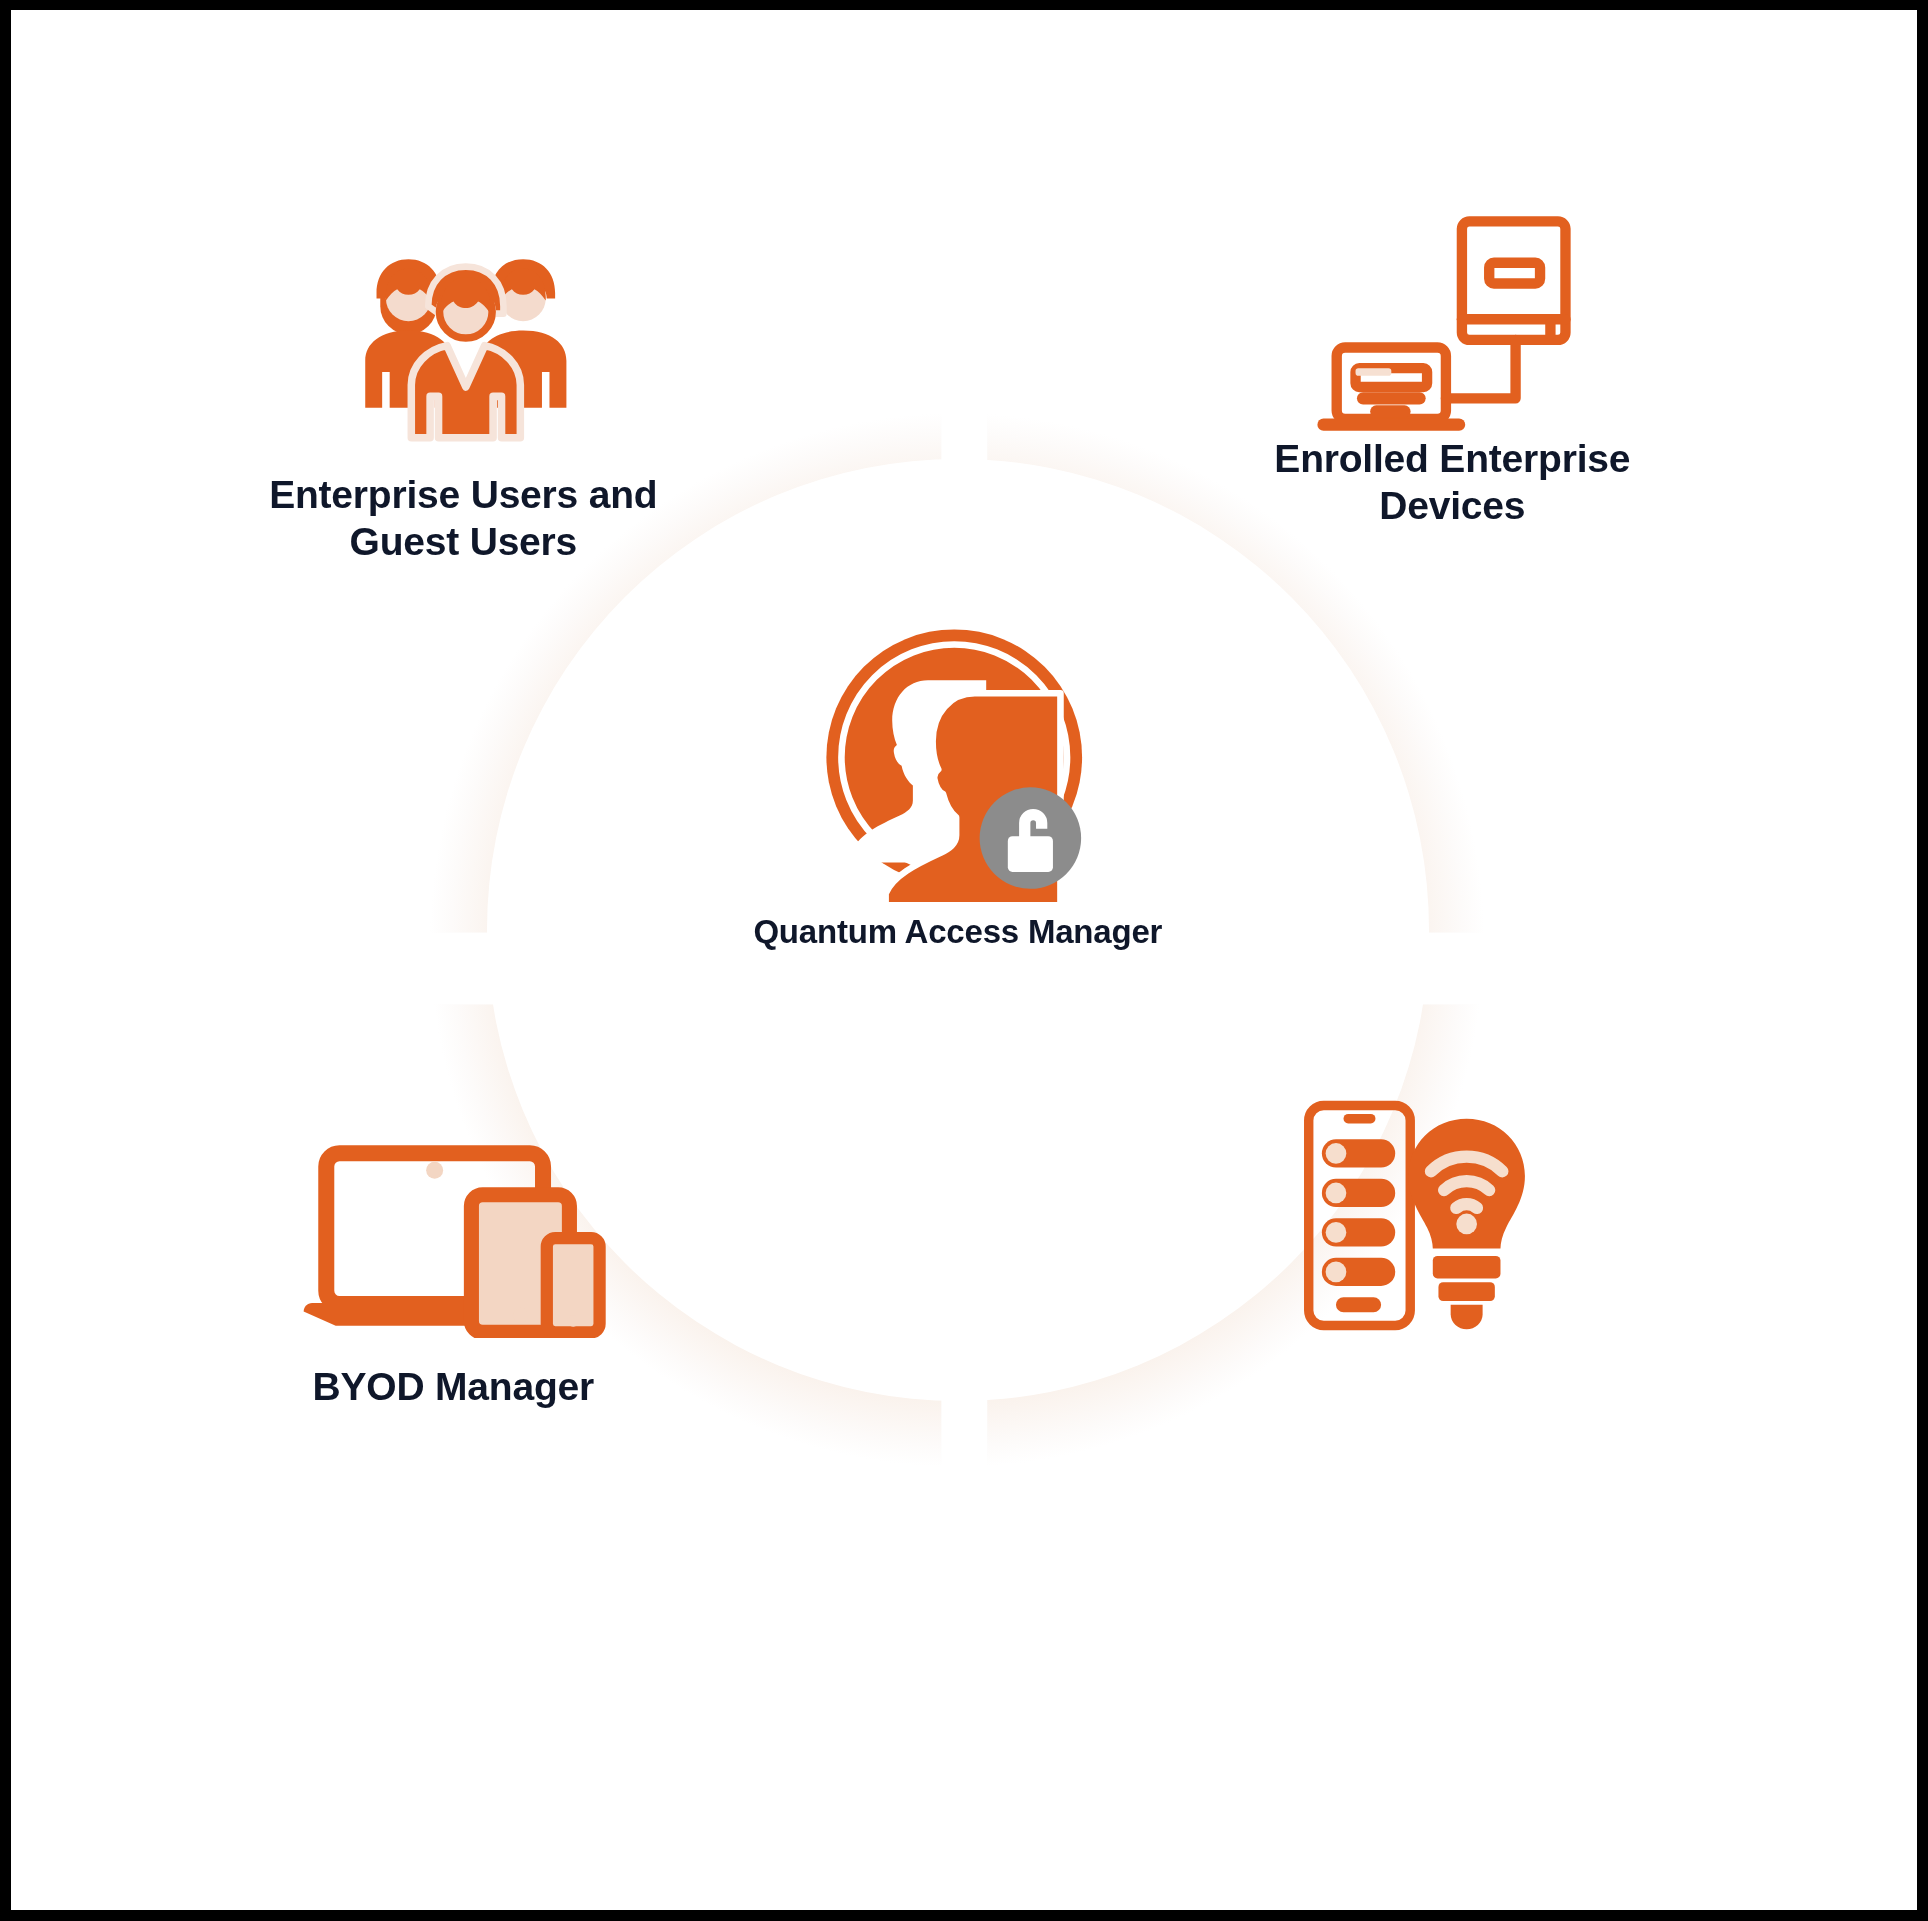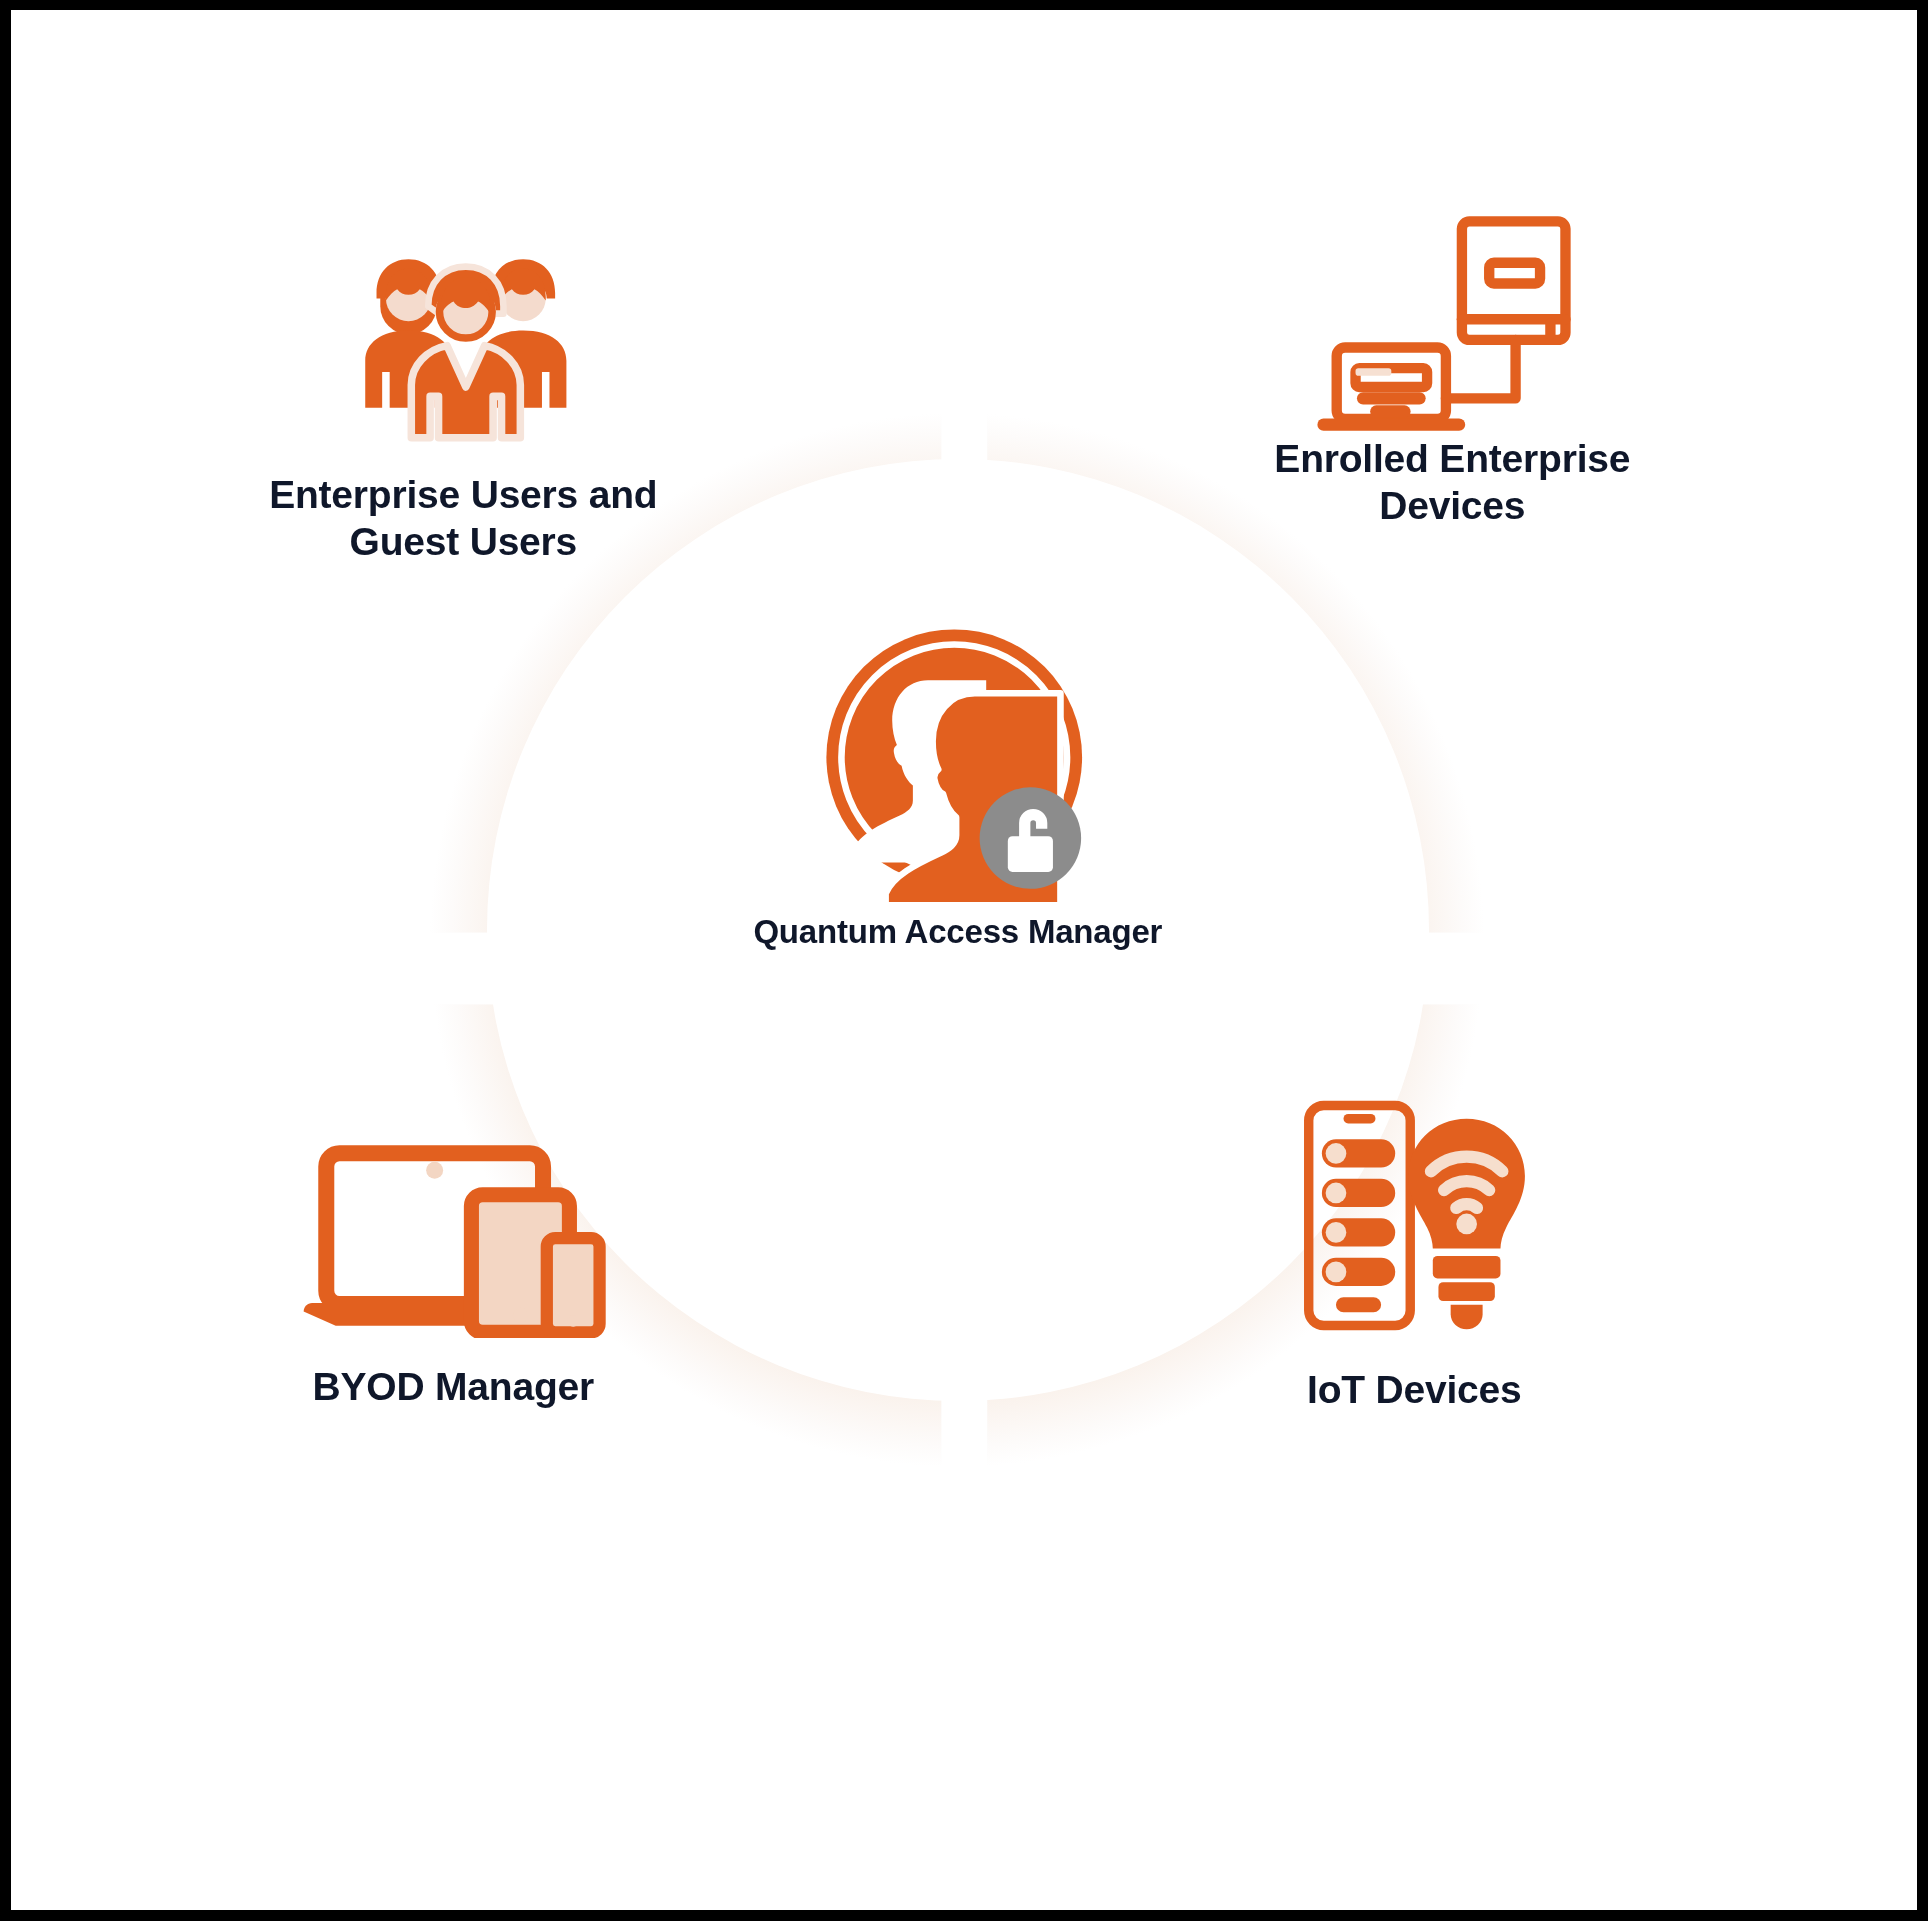--- a/index.html
+++ b/index.html
@@ -229,21 +229,20 @@
           <path d="M159 220h34v10c0 9-8 16-17 16s-17-7-17-16z"></path>
         </g>
 
         <g fill="none" stroke="#f6decd" stroke-width="13" stroke-linecap="round">
           <path d="M138 78a54 54 0 0 1 76 0"></path>
           <path d="M152 98a35 35 0 0 1 48 0"></path>
           <path d="M165 117a17 17 0 0 1 22 0"></path>
         </g>
         <circle cx="176" cy="134" r="11" fill="#f6decd"></circle>
       </svg>
-      <div class="node-label">IoT Devices</div>
     </div>
 
     <div id="center-node">
       <svg class="icon-box" width="282" height="282" viewBox="0 0 300 300">
 
         <circle cx="146" cy="146" r="136" fill="#E2601F"></circle>
         <circle cx="146" cy="146" r="120" fill="none" stroke="#ffffff" stroke-width="7"></circle>
 
         <g fill="#ffffff">
           <path d="M118 64c-22 0-38 18-38 43 0 10 2 19 5 26-3 2-4 5-3 9 1 6 4 11 8 13 2 10 7 17 12 21v16c0 8-6 12-14 16-22 10-42 20-50 36v14h142V64z"></path>

